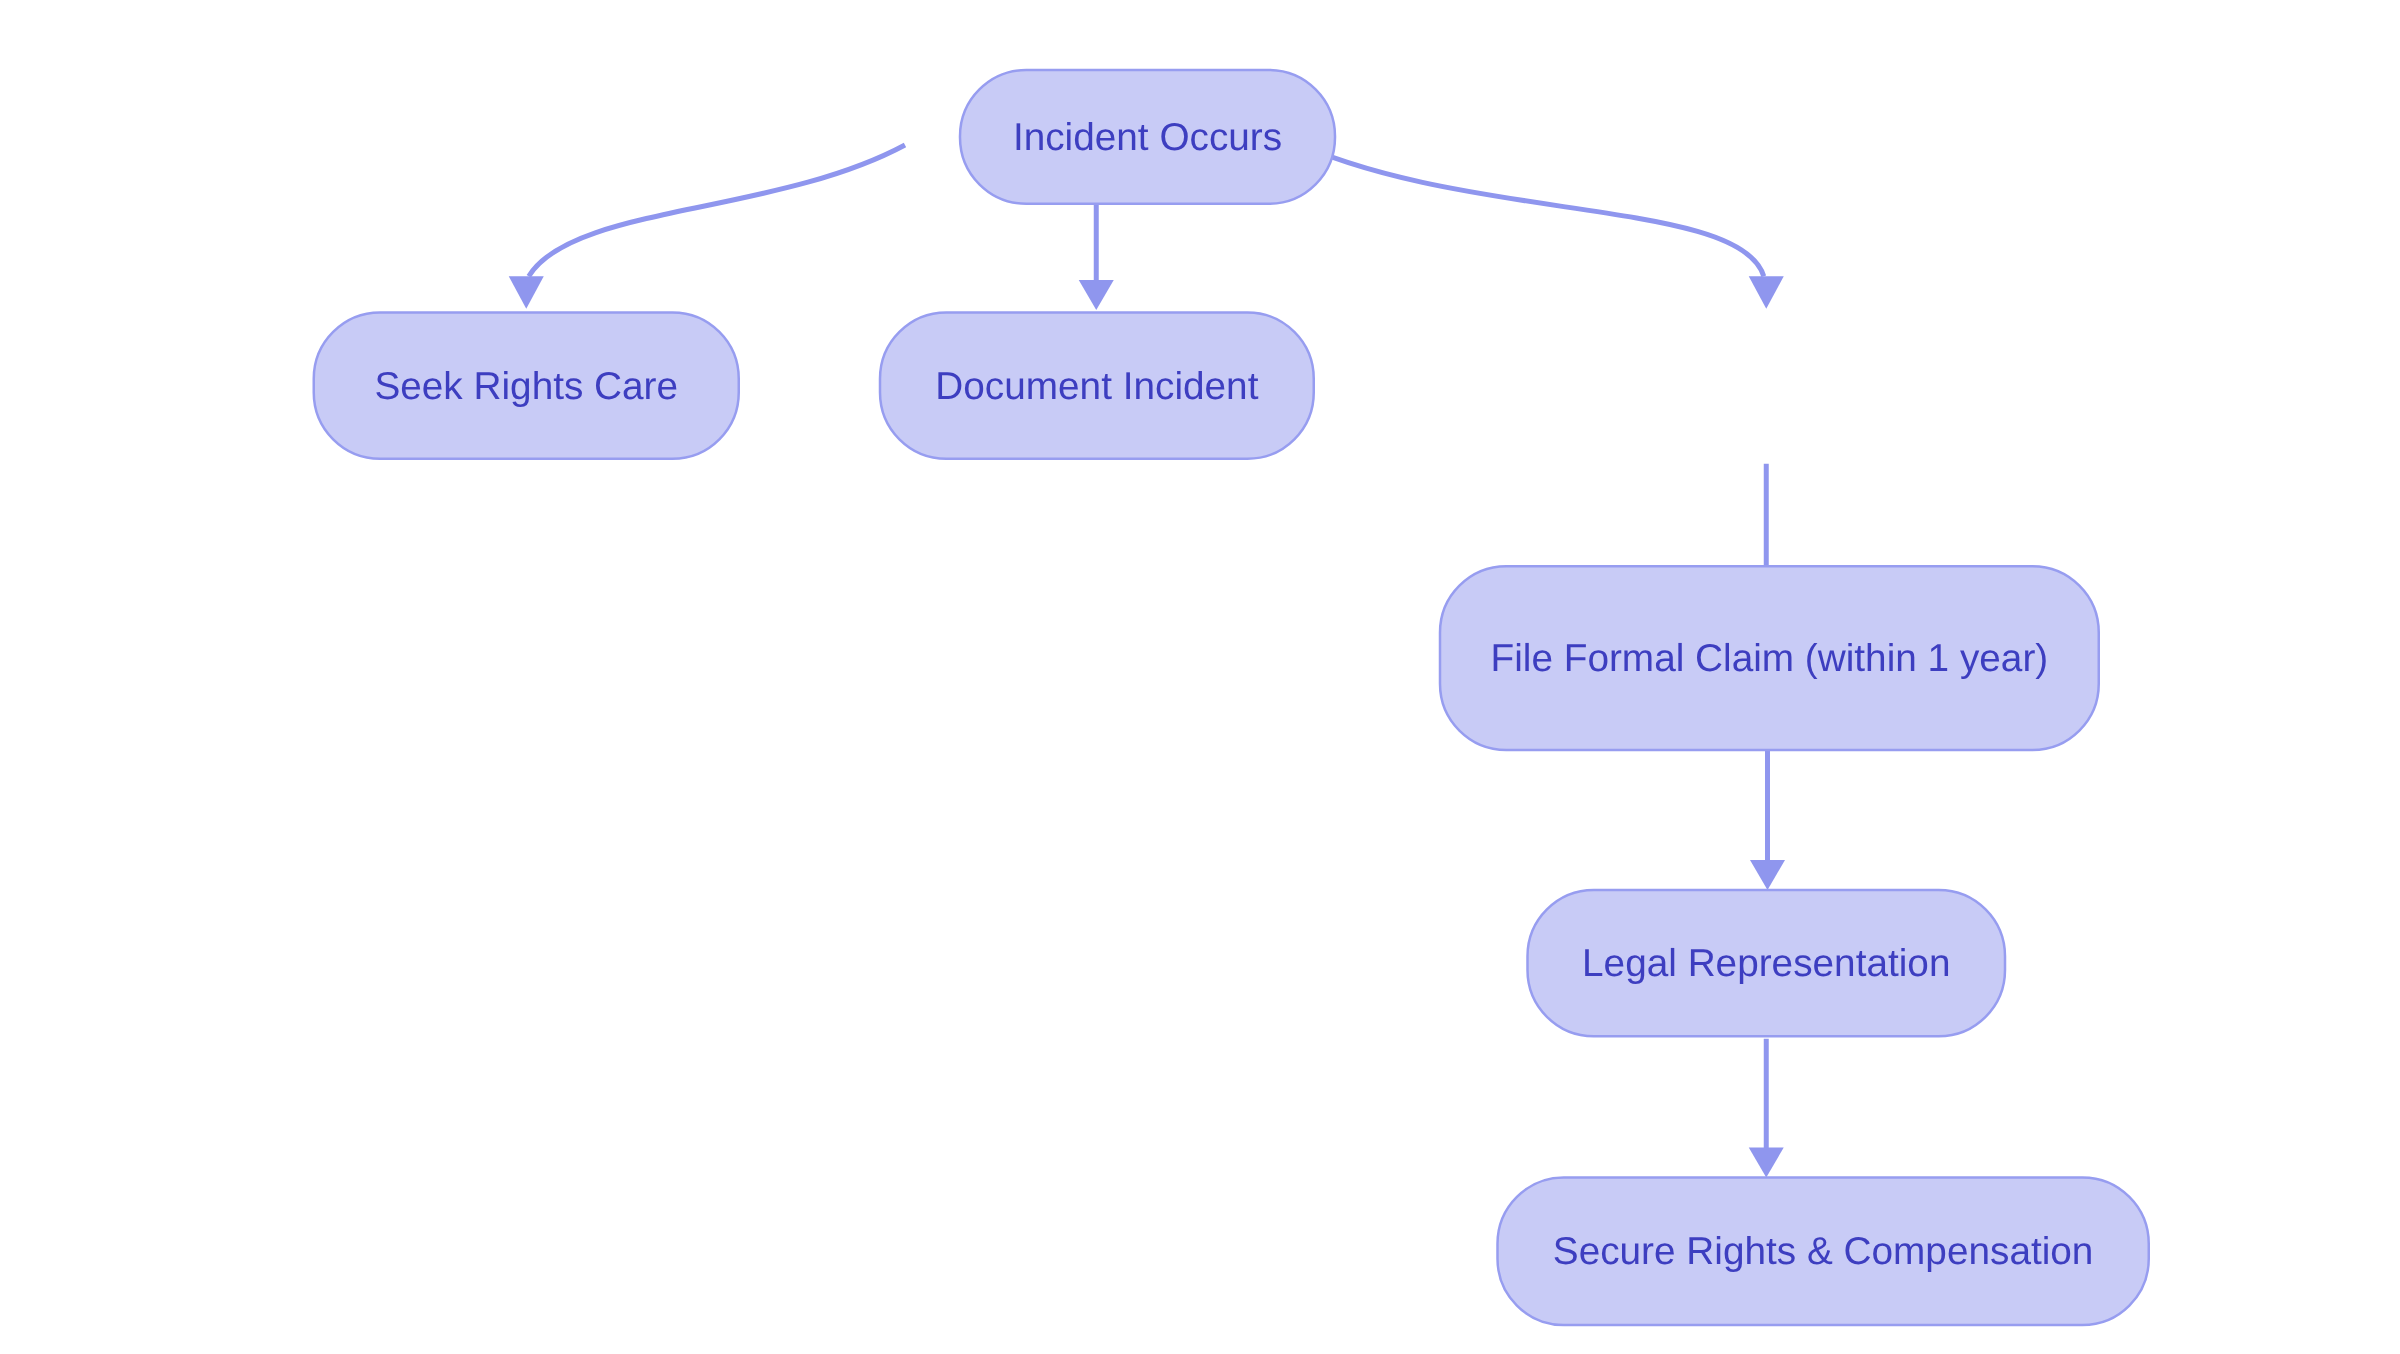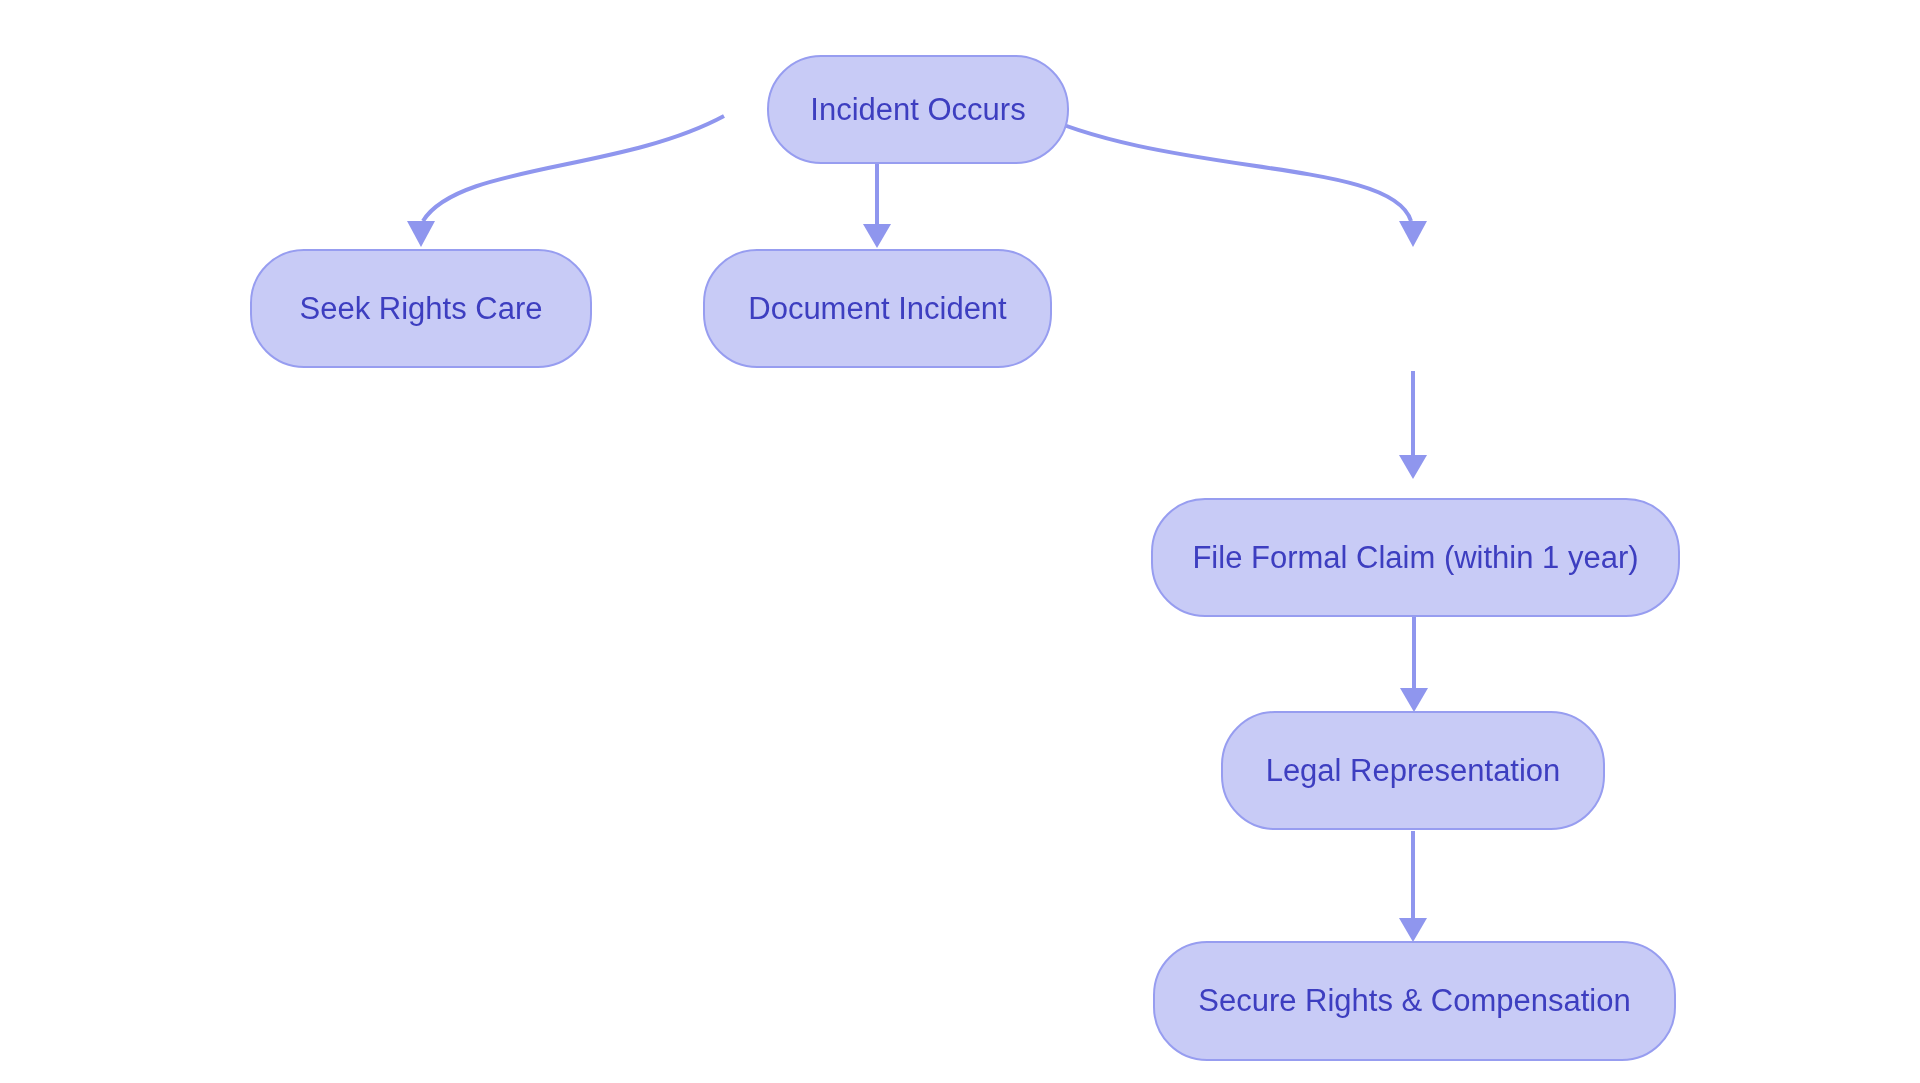--- a/index.html
+++ b/index.html
@@ -49,23 +49,23 @@
     font-size: 31px;
     line-height: 1.2;
     text-align: center;
     white-space: nowrap;
   }
   
   .node-incident-occurs      { left: 767px;  top: 15px;  width: 302px; height: 109px; margin-top: 40px; }
   .node-seek-medical-care    { left: 250px;  top: 249px; width: 342px; height: 119px; }
   .node-document-incident    { left: 703px;  top: 249px; width: 349px; height: 119px; }
   .node-report-injury        { left: 1160px; top: 249px; width: 506px; height: 121px; }
-  .node-file-formal-claim    { left: 1151px; top: 498px; width: 529px; height: 119px; }
+  .node-file-formal-claim    { left: 1151px; top: 452px; width: 529px; height: 149px; }
   .node-legal-representation { left: 1221px; top: 711px; width: 384px; height: 119px; justify-content: center; }
-  .node-secure-rights        { left: 1153px; top: 941px; width: 523px; height: 120px; }
+  .node-secure-rights        { left: 1197px; top: 941px; width: 523px; height: 120px; }
 </style>
 </head>
 <body>
 
 <div class="canvas">
 
   <svg class="edges-layer" viewBox="0 0 1920 1083" xmlns="http://www.w3.org/2000/svg">
 
     <g>
       <path class="edge-path" d="M 724 116 C 620 172, 458 164, 423 221"></path>

